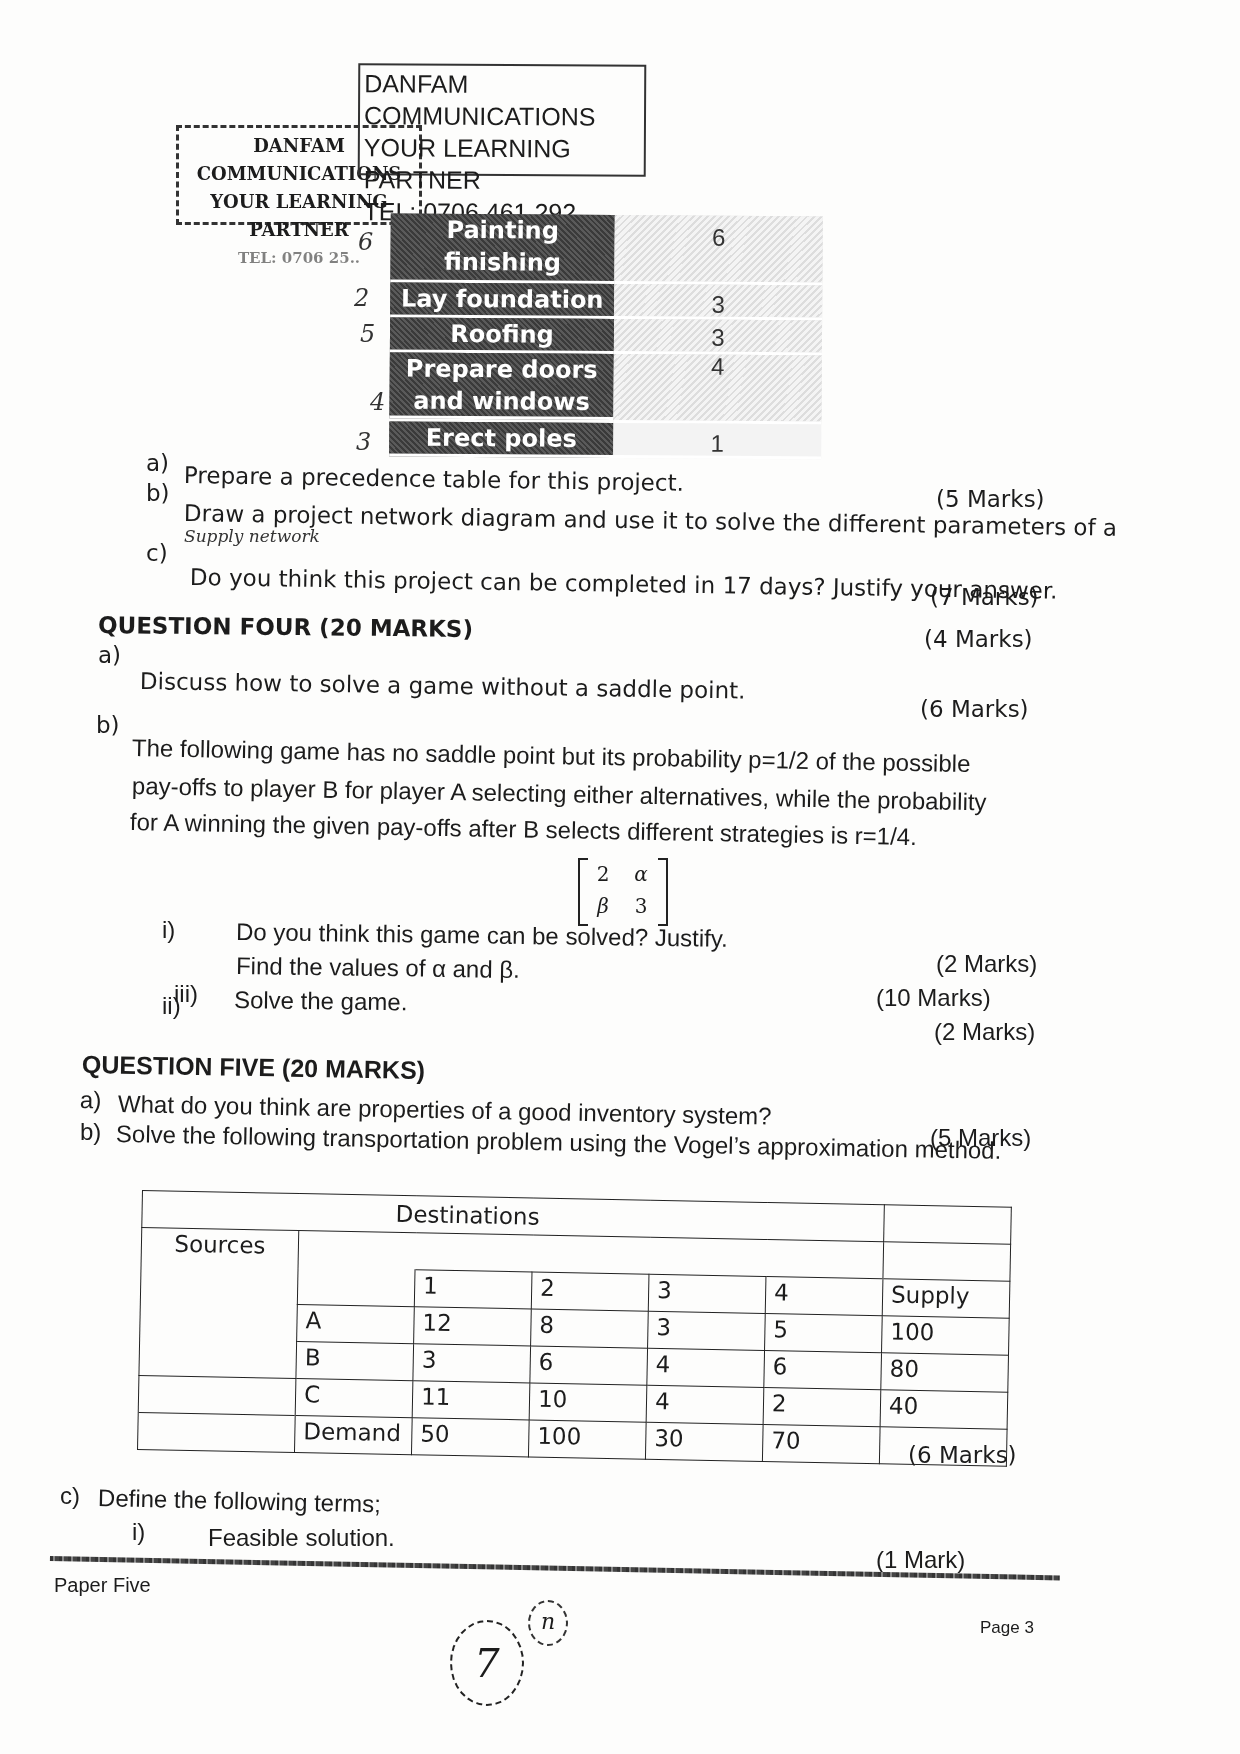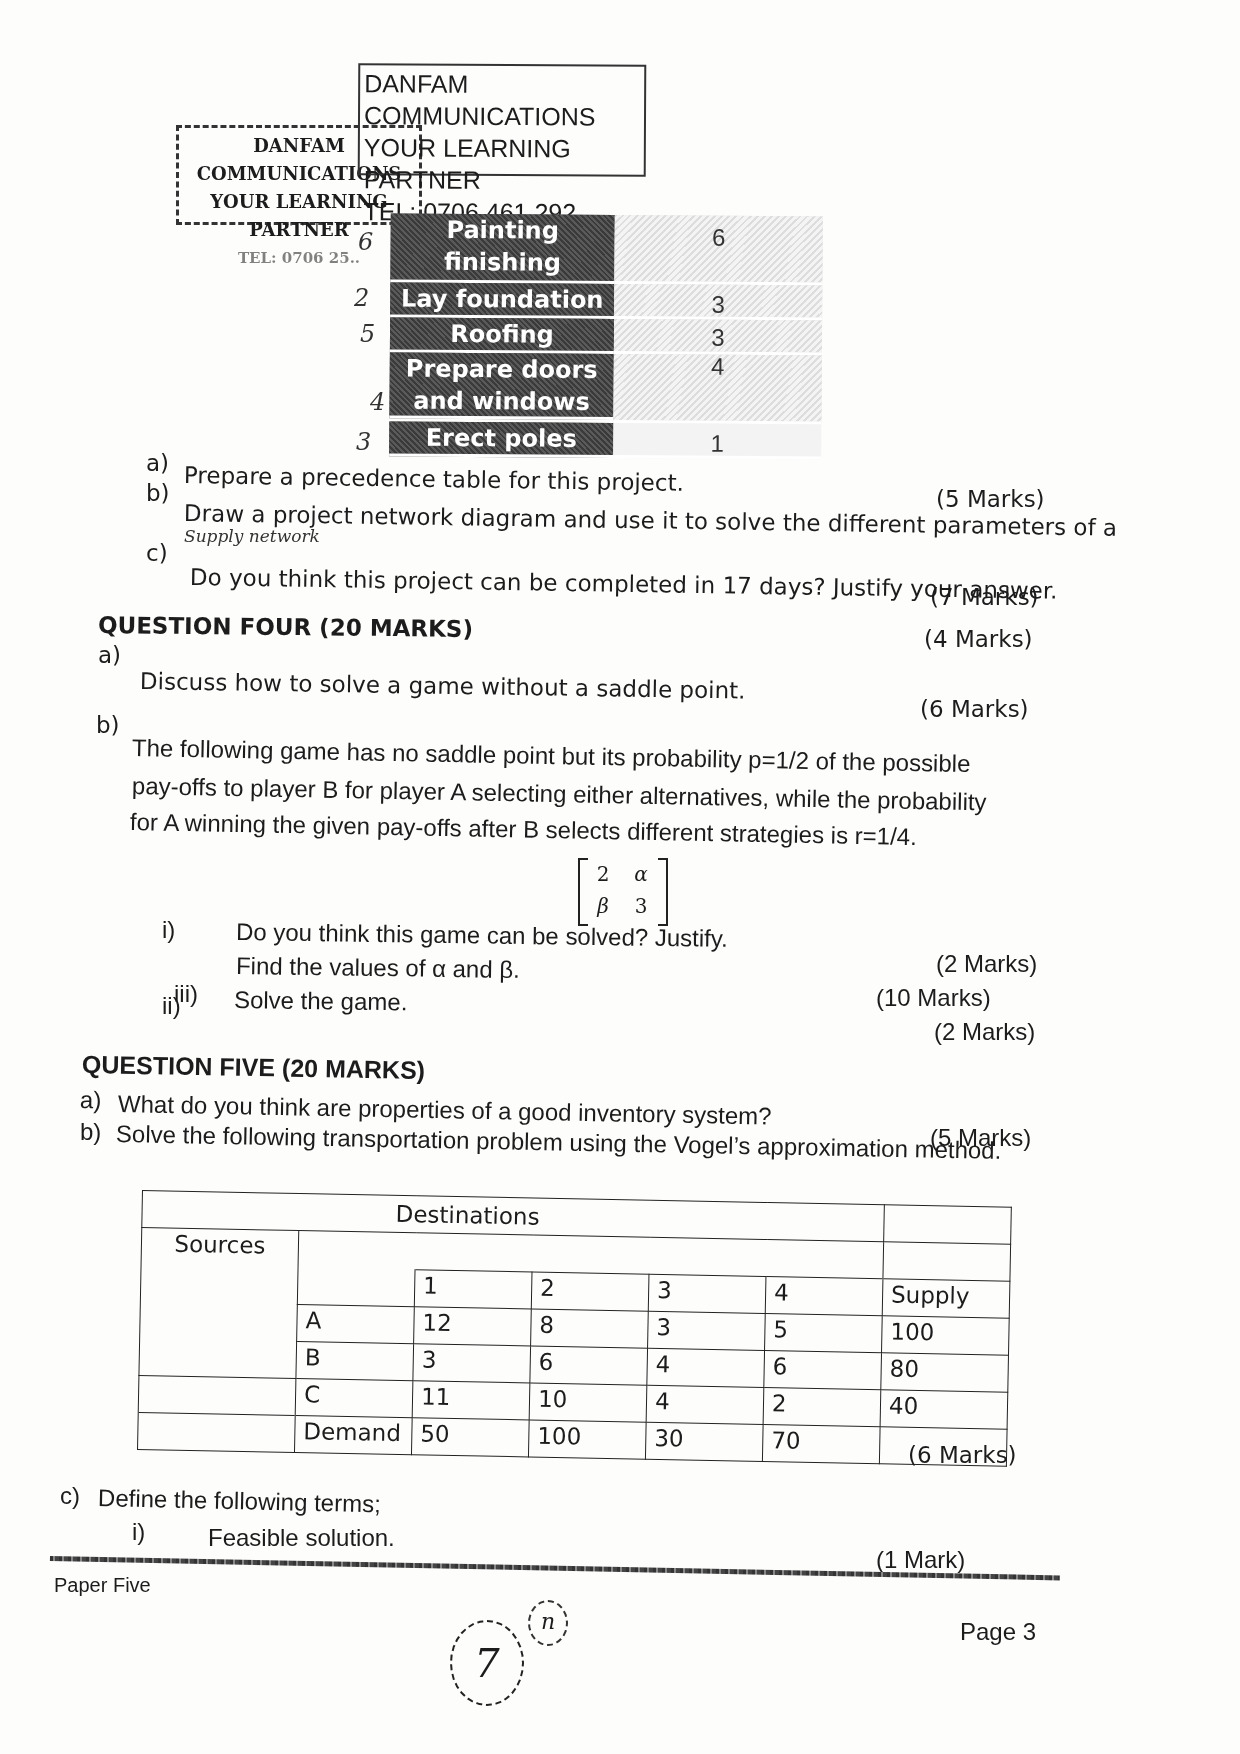--- a/index.html
+++ b/index.html
@@ -182,16 +182,16 @@
 <div class="abs txt" style="left:908px;top:1442px;">(6 Marks)</div>
 
 <div class="abs cond" style="left:60px;top:1482px;">c)</div>
 <div class="abs cond" style="left:98px;top:1484px;transform:rotate(1.3deg);transform-origin:left;">Define the following terms;</div>
 <div class="abs cond" style="left:132px;top:1518px;">i)</div>
 <div class="abs cond" style="left:208px;top:1524px;">Feasible solution.</div>
 <div class="abs cond" style="left:876px;top:1546px;text-align:right;">(1 Mark)</div>
 
 <div class="abs rule"></div>
 <div class="abs" style="left:54px;top:1574px;font-size:20px;font-family:'Liberation Sans',sans-serif;">Paper Five</div>
-<div class="abs" style="left:960px;top:1618px;font-size:24px;font-family:'Liberation Sans',sans-serif;">Page 3</div>
+<div class="abs" style="left:980px;top:1618px;font-size:17px;font-family:'Liberation Sans',sans-serif;">Page 3</div>
 
 <div class="abs circle7">7</div>
 <div class="abs circleN">n</div>
 
 </body></html>

